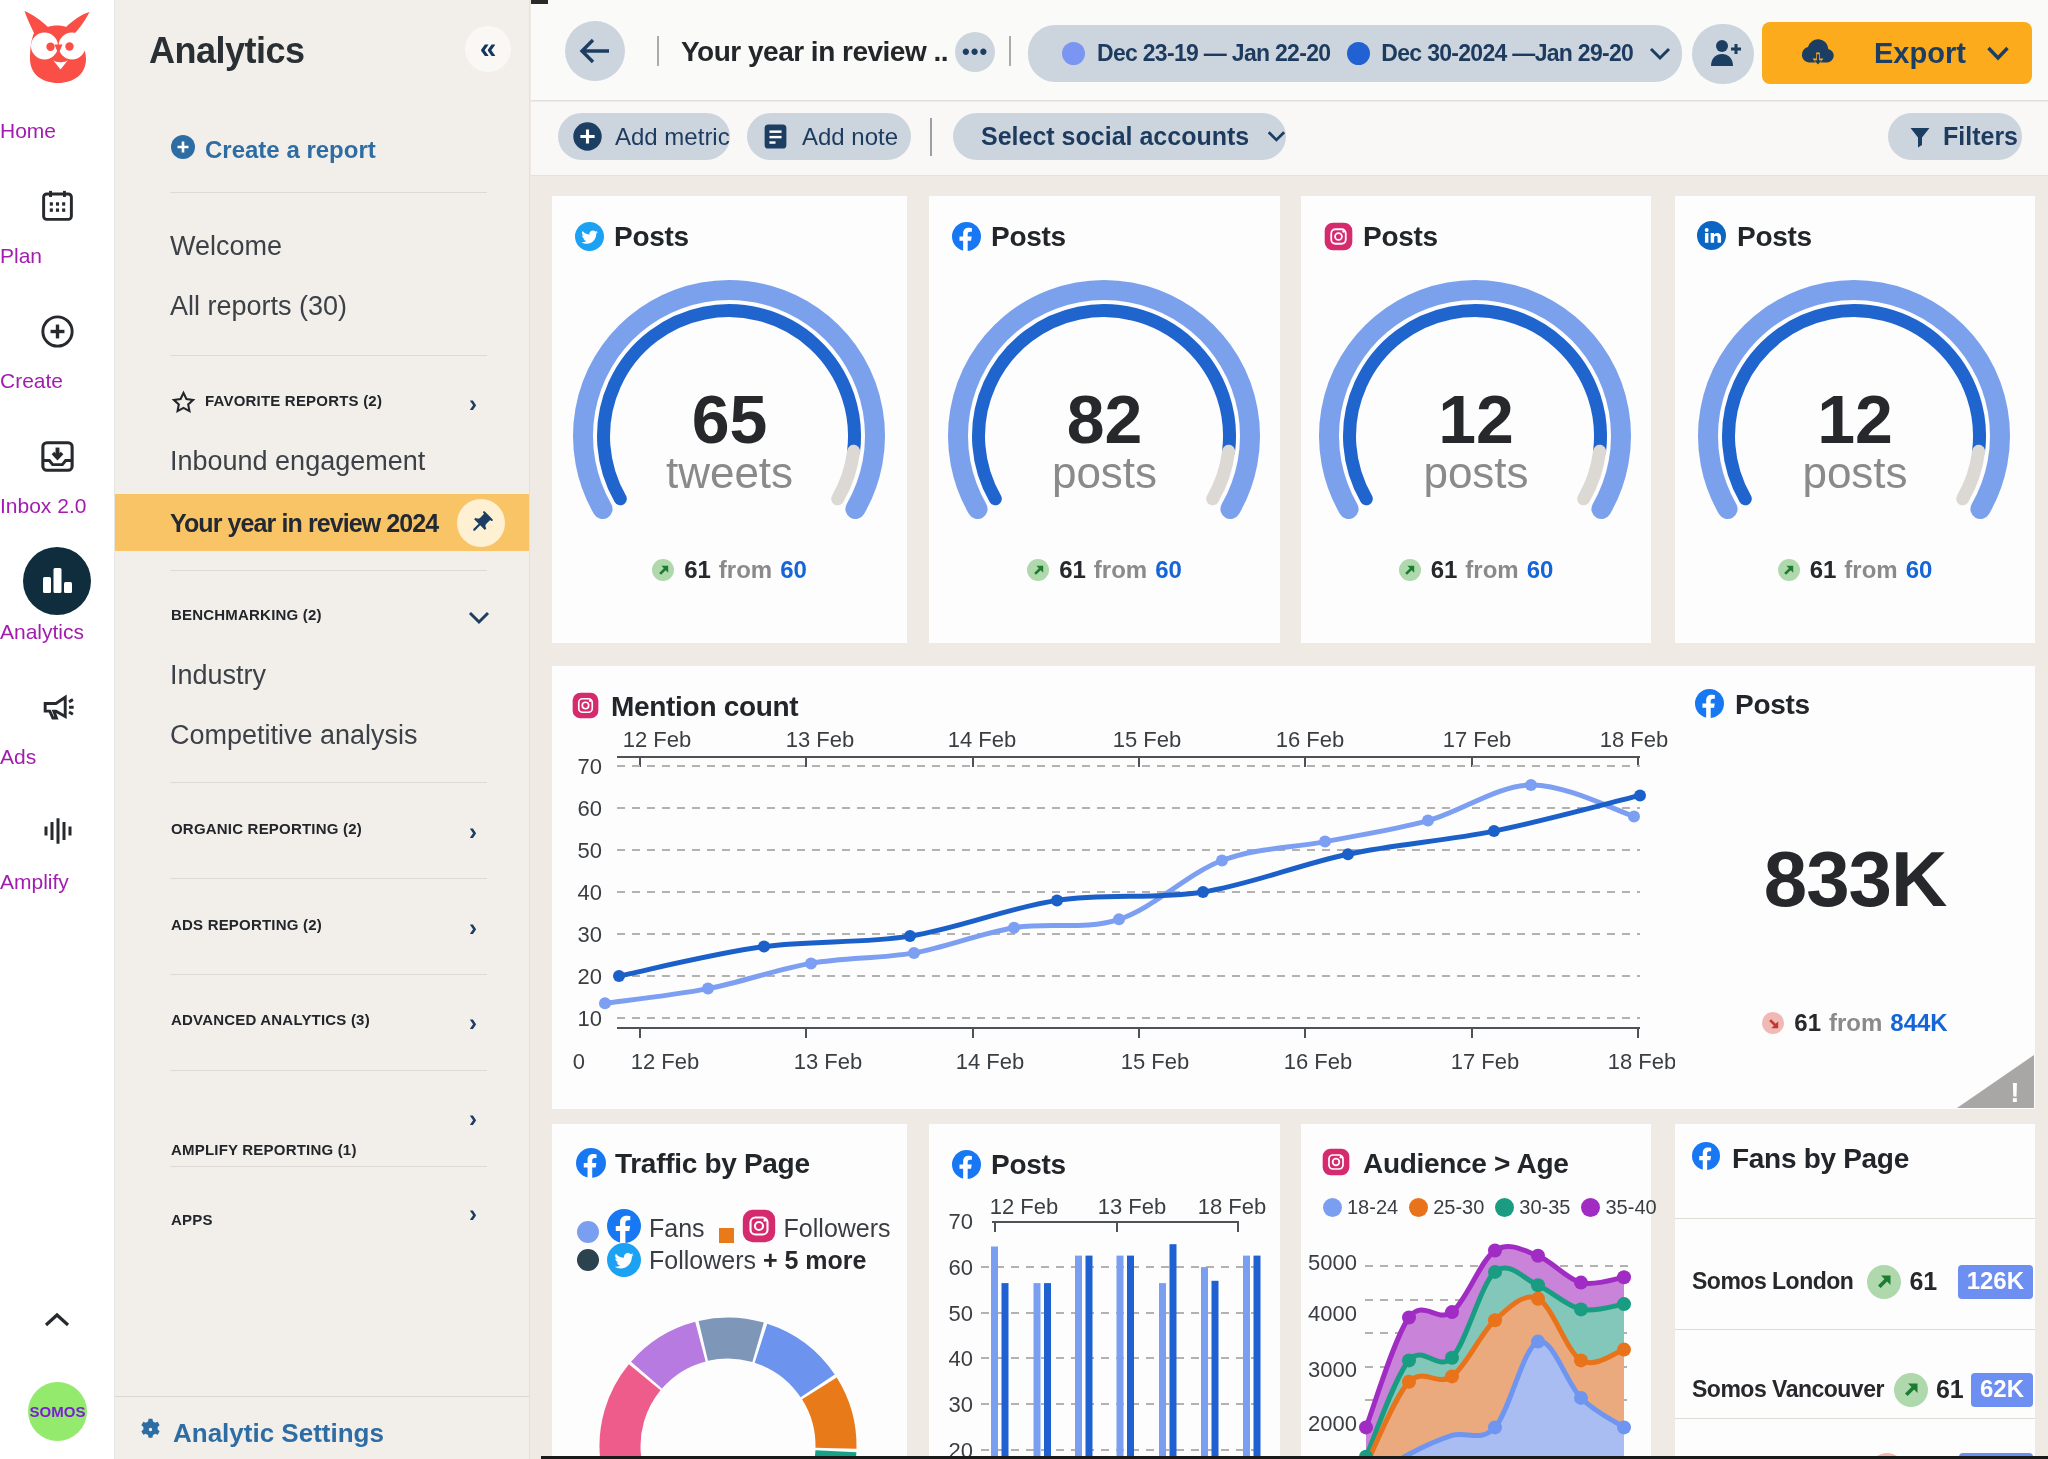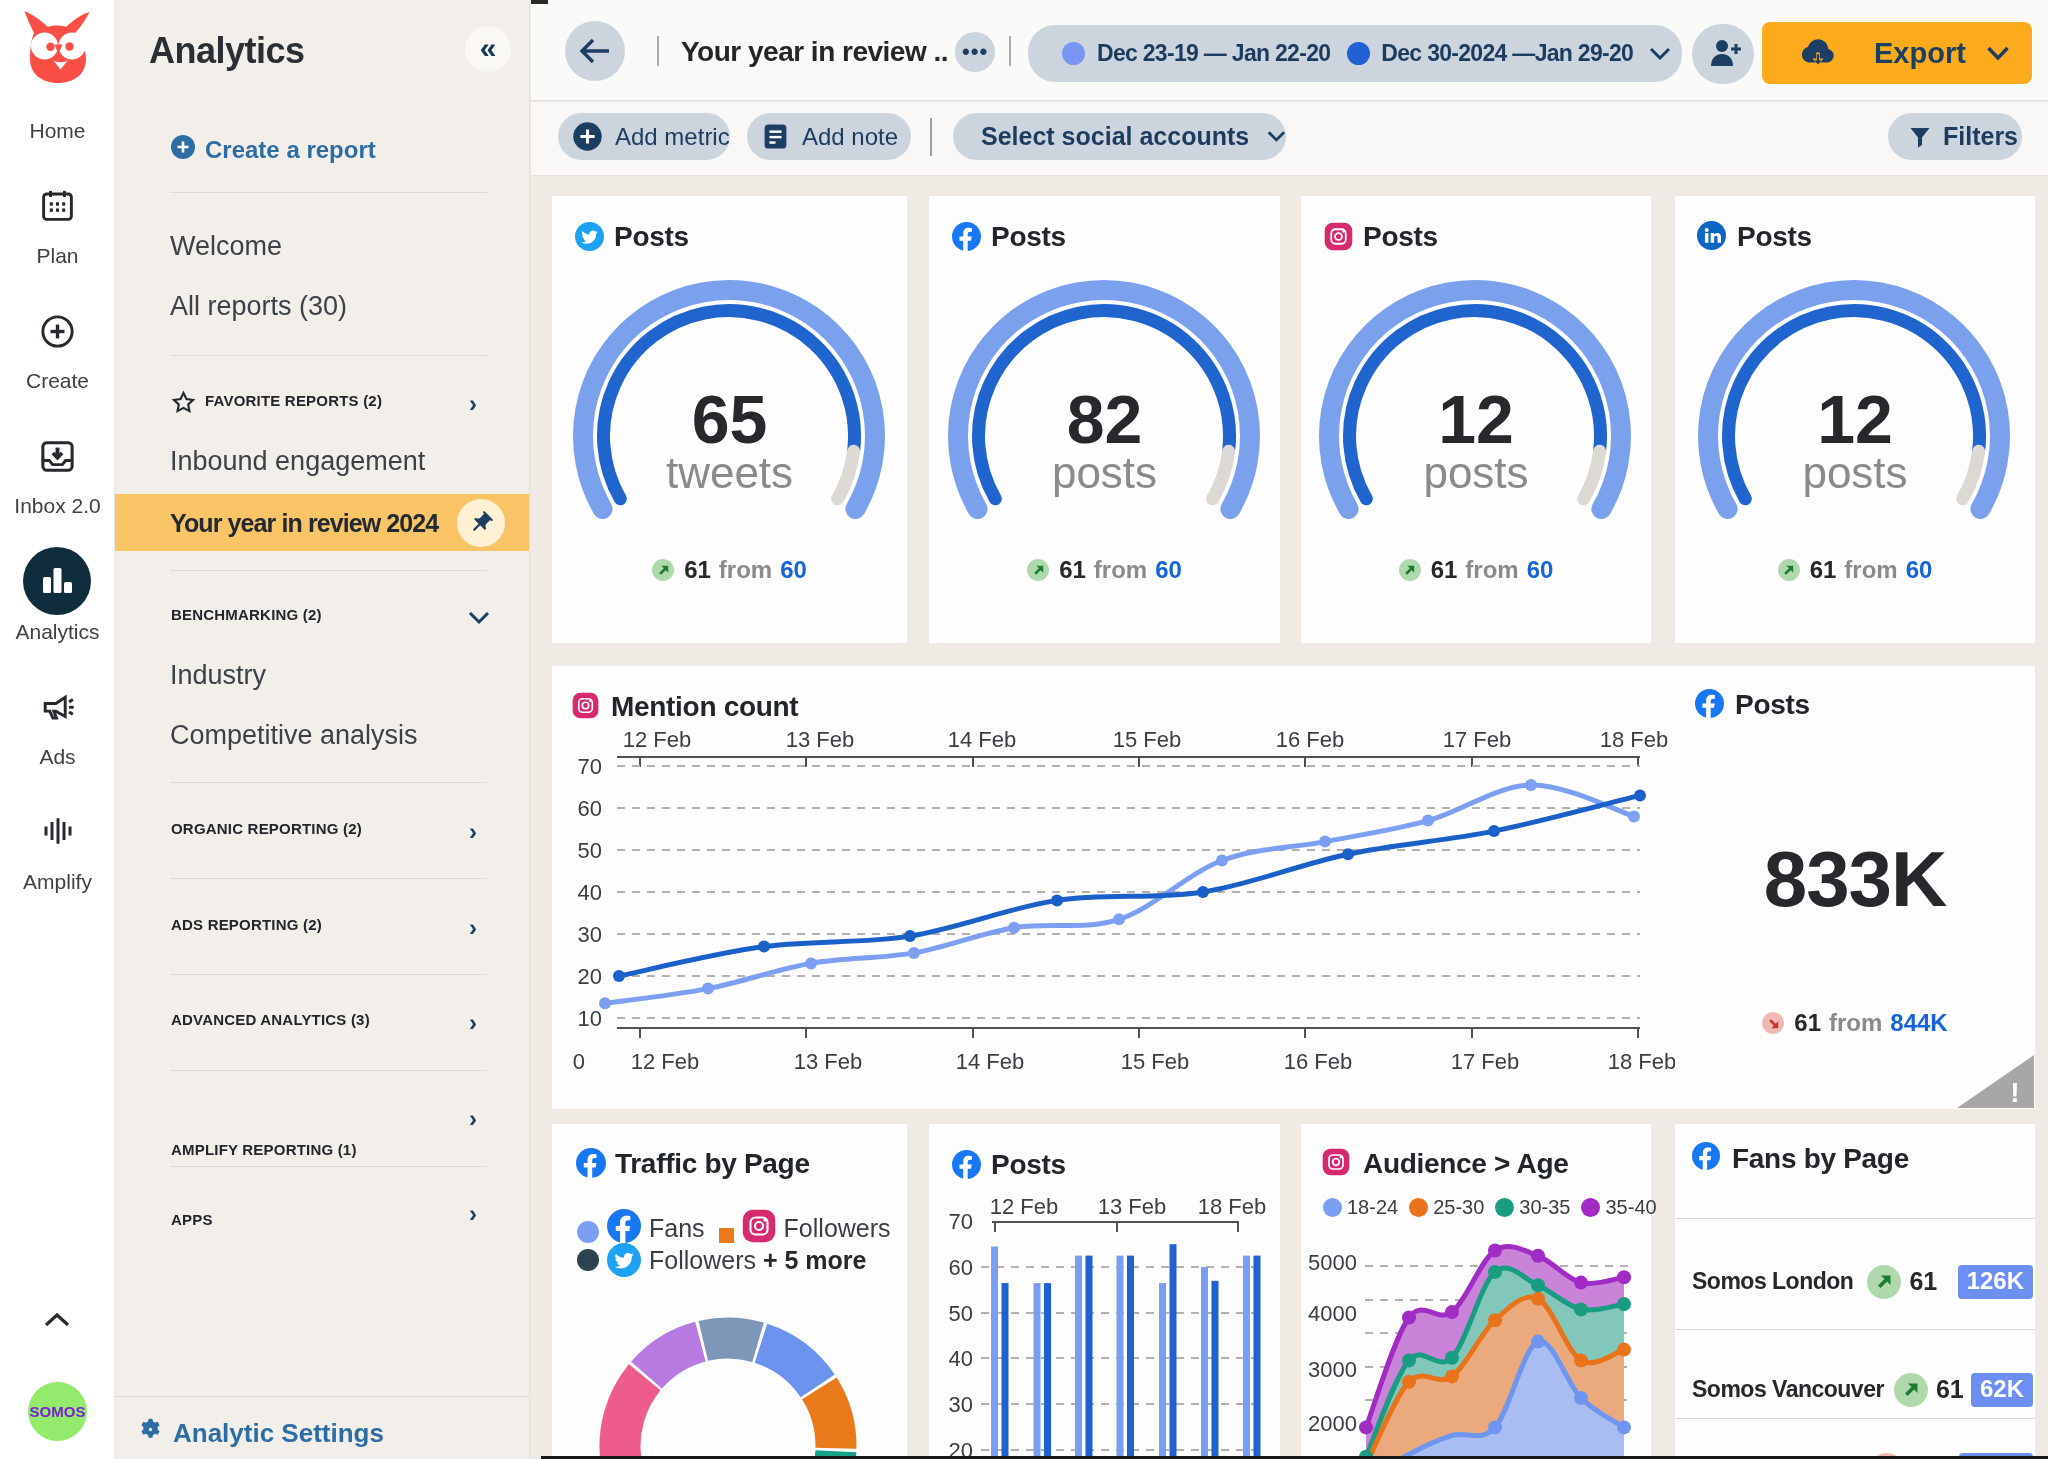--- a/index.html
+++ b/index.html
@@ -1,21 +1,21 @@
 <!DOCTYPE html>
 <html><head>
 <meta charset="utf-8">
 <style>
 * { margin:0; padding:0; box-sizing:border-box; }
 html,body { width:2048px; height:1459px; overflow:hidden; }
 body { font-family:"Liberation Sans", sans-serif; position:relative; background:#efeae4; }
 .abs { position:absolute; }
 
 #rail { position:absolute; left:0; top:0; width:115px; height:1459px; background:#fff; border-right:1px solid #e8e6e2; }
-.raillbl { position:absolute; width:115px; text-align:center; font-size:21px; color:#404040; white-space:nowrap; }
+.raillbl { position:absolute; width:115px; text-align:left; font-size:21px; color:#a21caf; white-space:nowrap; }
 
 #sidebar { position:absolute; left:115px; top:0; width:415px; height:1459px; background:#f2efeb; border-right:1px solid #e4e1dd; }
 #sidebar .title { position:absolute; left:34px; top:30px; font-size:36px; font-weight:bold; color:#2a2f34; letter-spacing:-0.5px; }
 .collapse { position:absolute; left:350px; top:26px; width:46px; height:46px; border-radius:50%; background:#faf8f5; color:#14365c; font-size:30px; font-weight:bold; text-align:center; line-height:44px; }
 .mitem { position:absolute; left:55px; font-size:27px; color:#3c4147; white-space:nowrap; }
 .mhead { position:absolute; left:90px; font-size:15px; font-weight:bold; color:#22262b; letter-spacing:0.2px; white-space:nowrap; }
 .sdiv { position:absolute; left:55px; width:317px; border-top:1px solid #ddd9d4; }
 .chev { position:absolute; font-weight:bold; color:#1d3e63; font-size:24px; }
 #hl { position:absolute; left:0; top:494px; width:414px; height:57px; background:#f9c465; }
 #hl span { position:absolute; left:55px; top:15px; font-size:25px; font-weight:bold; color:#222933; white-space:nowrap; letter-spacing:-0.9px; }

